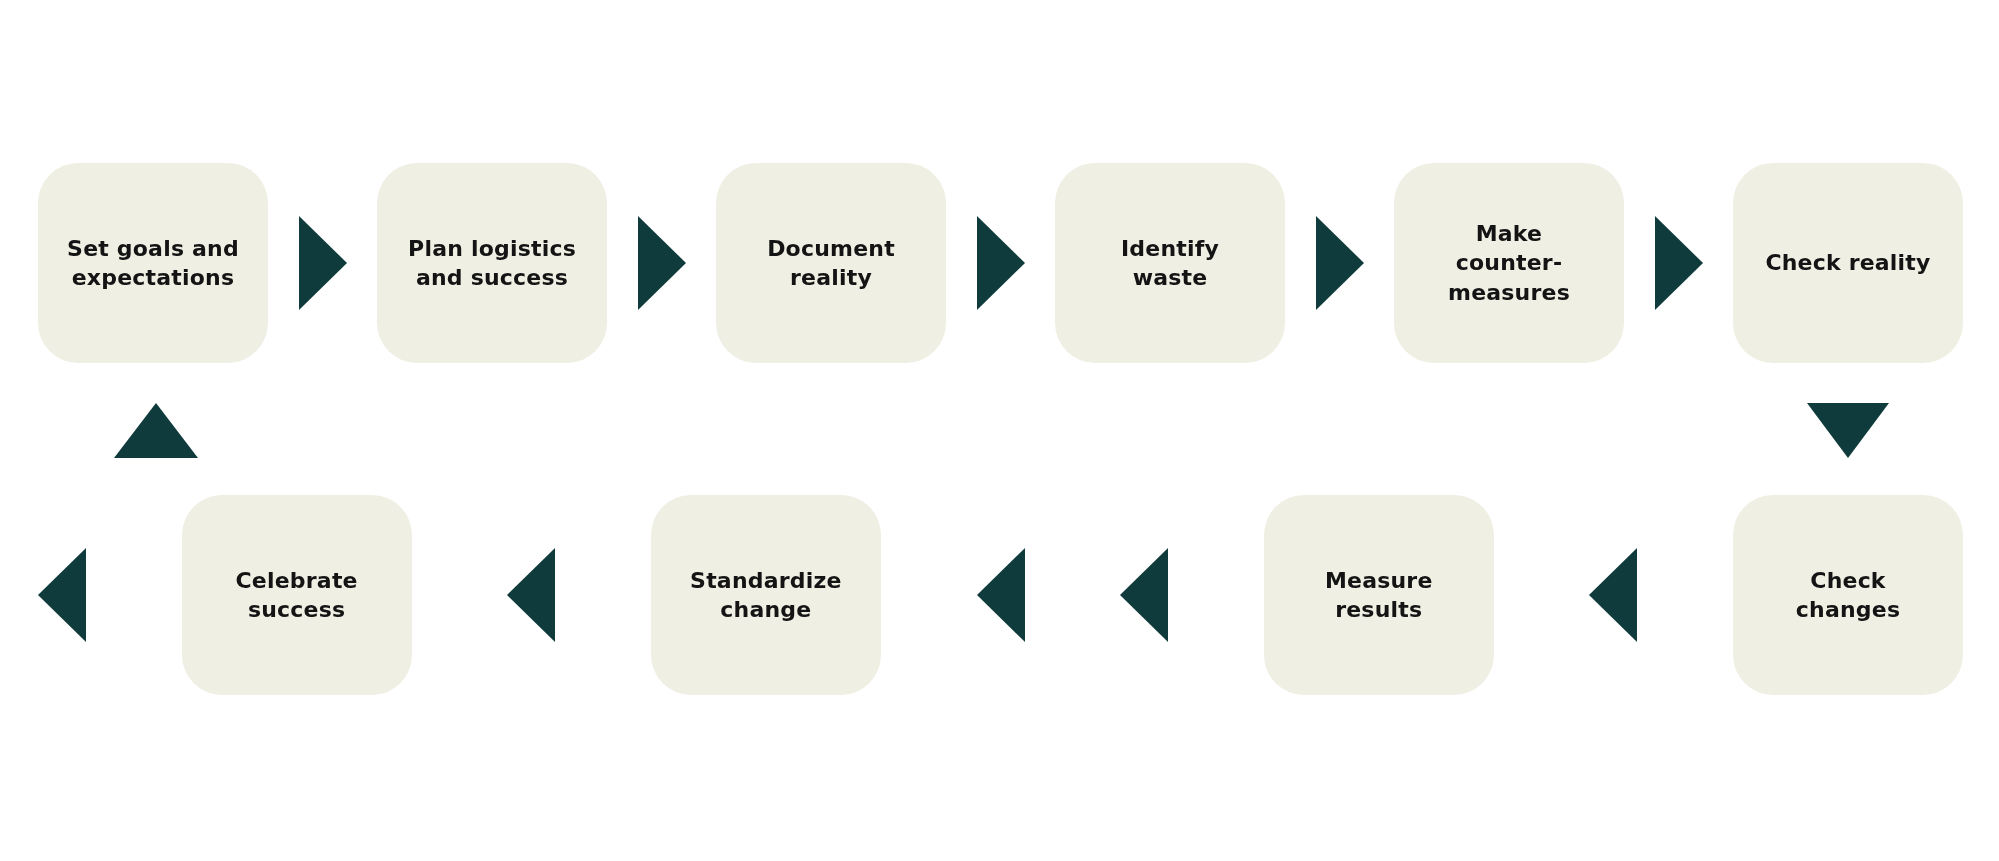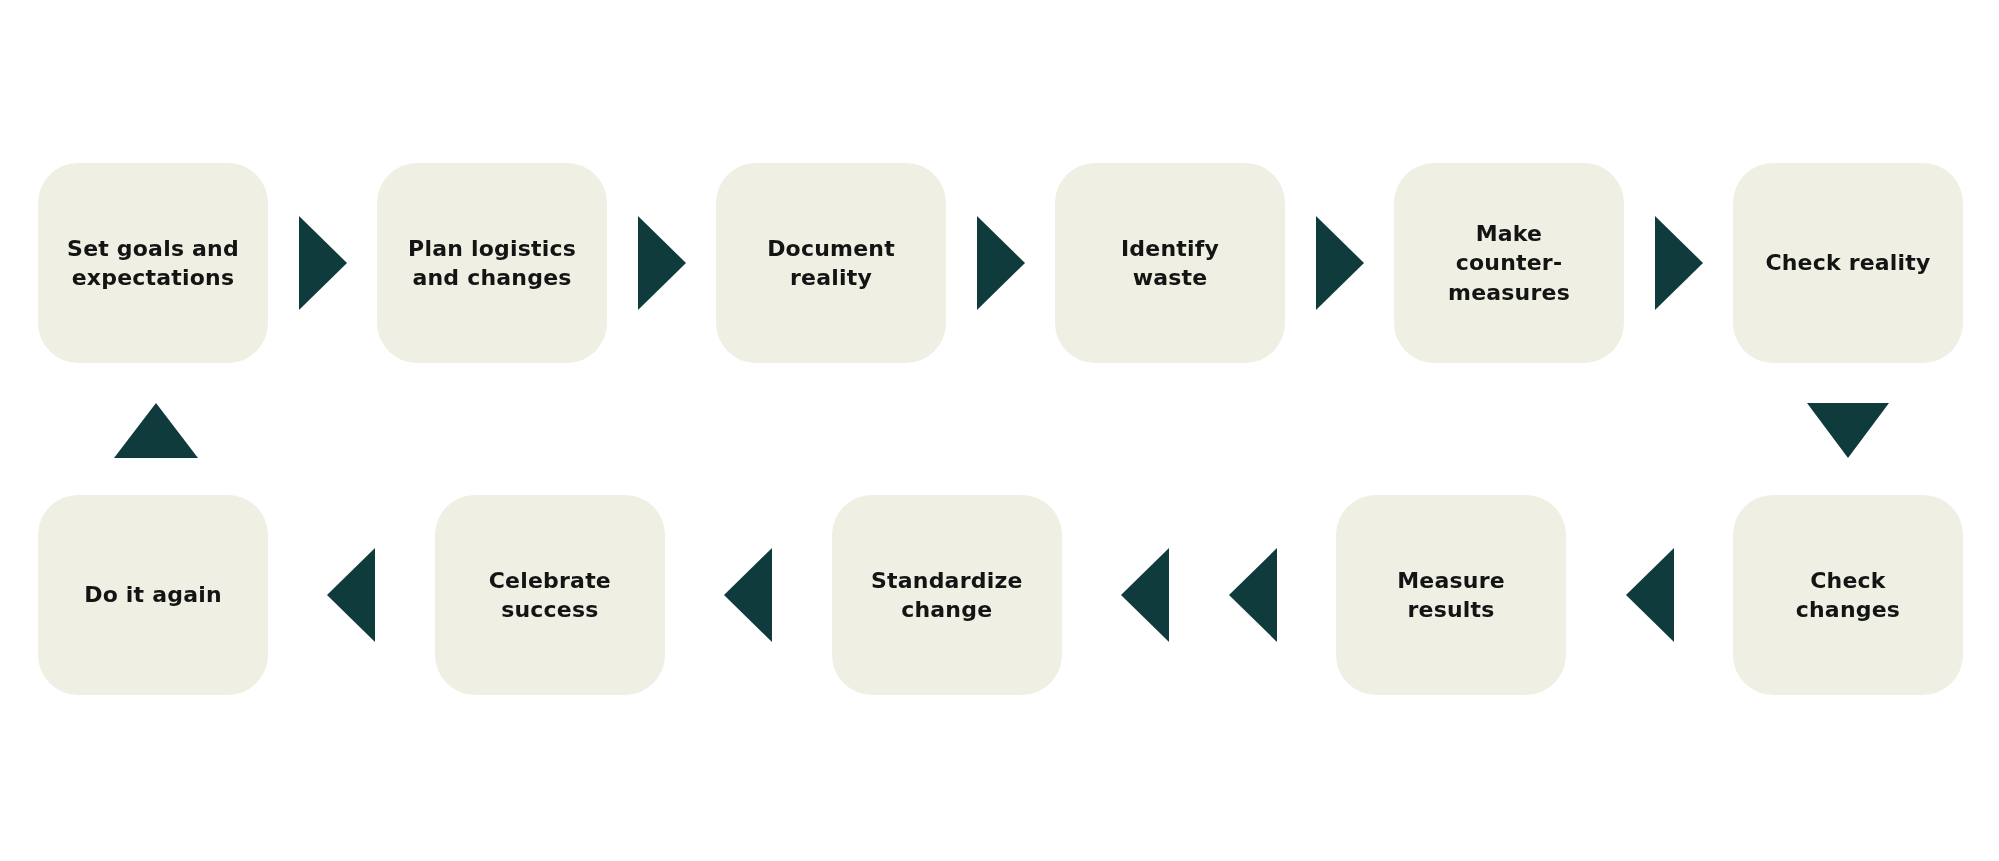--- a/index.html
+++ b/index.html
@@ -81,21 +81,21 @@
 <div class="stage">
 
   <div class="row row-top">
     <div class="box">
       <span class="box-label">Set goals and
 expectations</span>
     </div>
     <div class="tri tri-right"></div>
     <div class="box">
       <span class="box-label">Plan logistics
-and changes</span>
+and success</span>
     </div>
     <div class="tri tri-right"></div>
     <div class="box">
       <span class="box-label">Document
 reality</span>
     </div>
     <div class="tri tri-right"></div>
     <div class="box">
       <span class="box-label">Identify
 waste</span>
@@ -110,23 +110,20 @@
     <div class="box">
       <span class="box-label">Check reality</span>
     </div>
   </div>
 
   <div class="tri tri-up"></div>
 
   <div class="tri tri-down"></div>
 
   <div class="row row-bottom">
-    <div class="box">
-      <span class="box-label">Do it again</span>
-    </div>
     <div class="tri tri-left"></div>
     <div class="box">
       <span class="box-label">Celebrate
 success</span>
     </div>
     <div class="tri tri-left"></div>
     <div class="box">
       <span class="box-label">Standardize
 change</span>
     </div>

